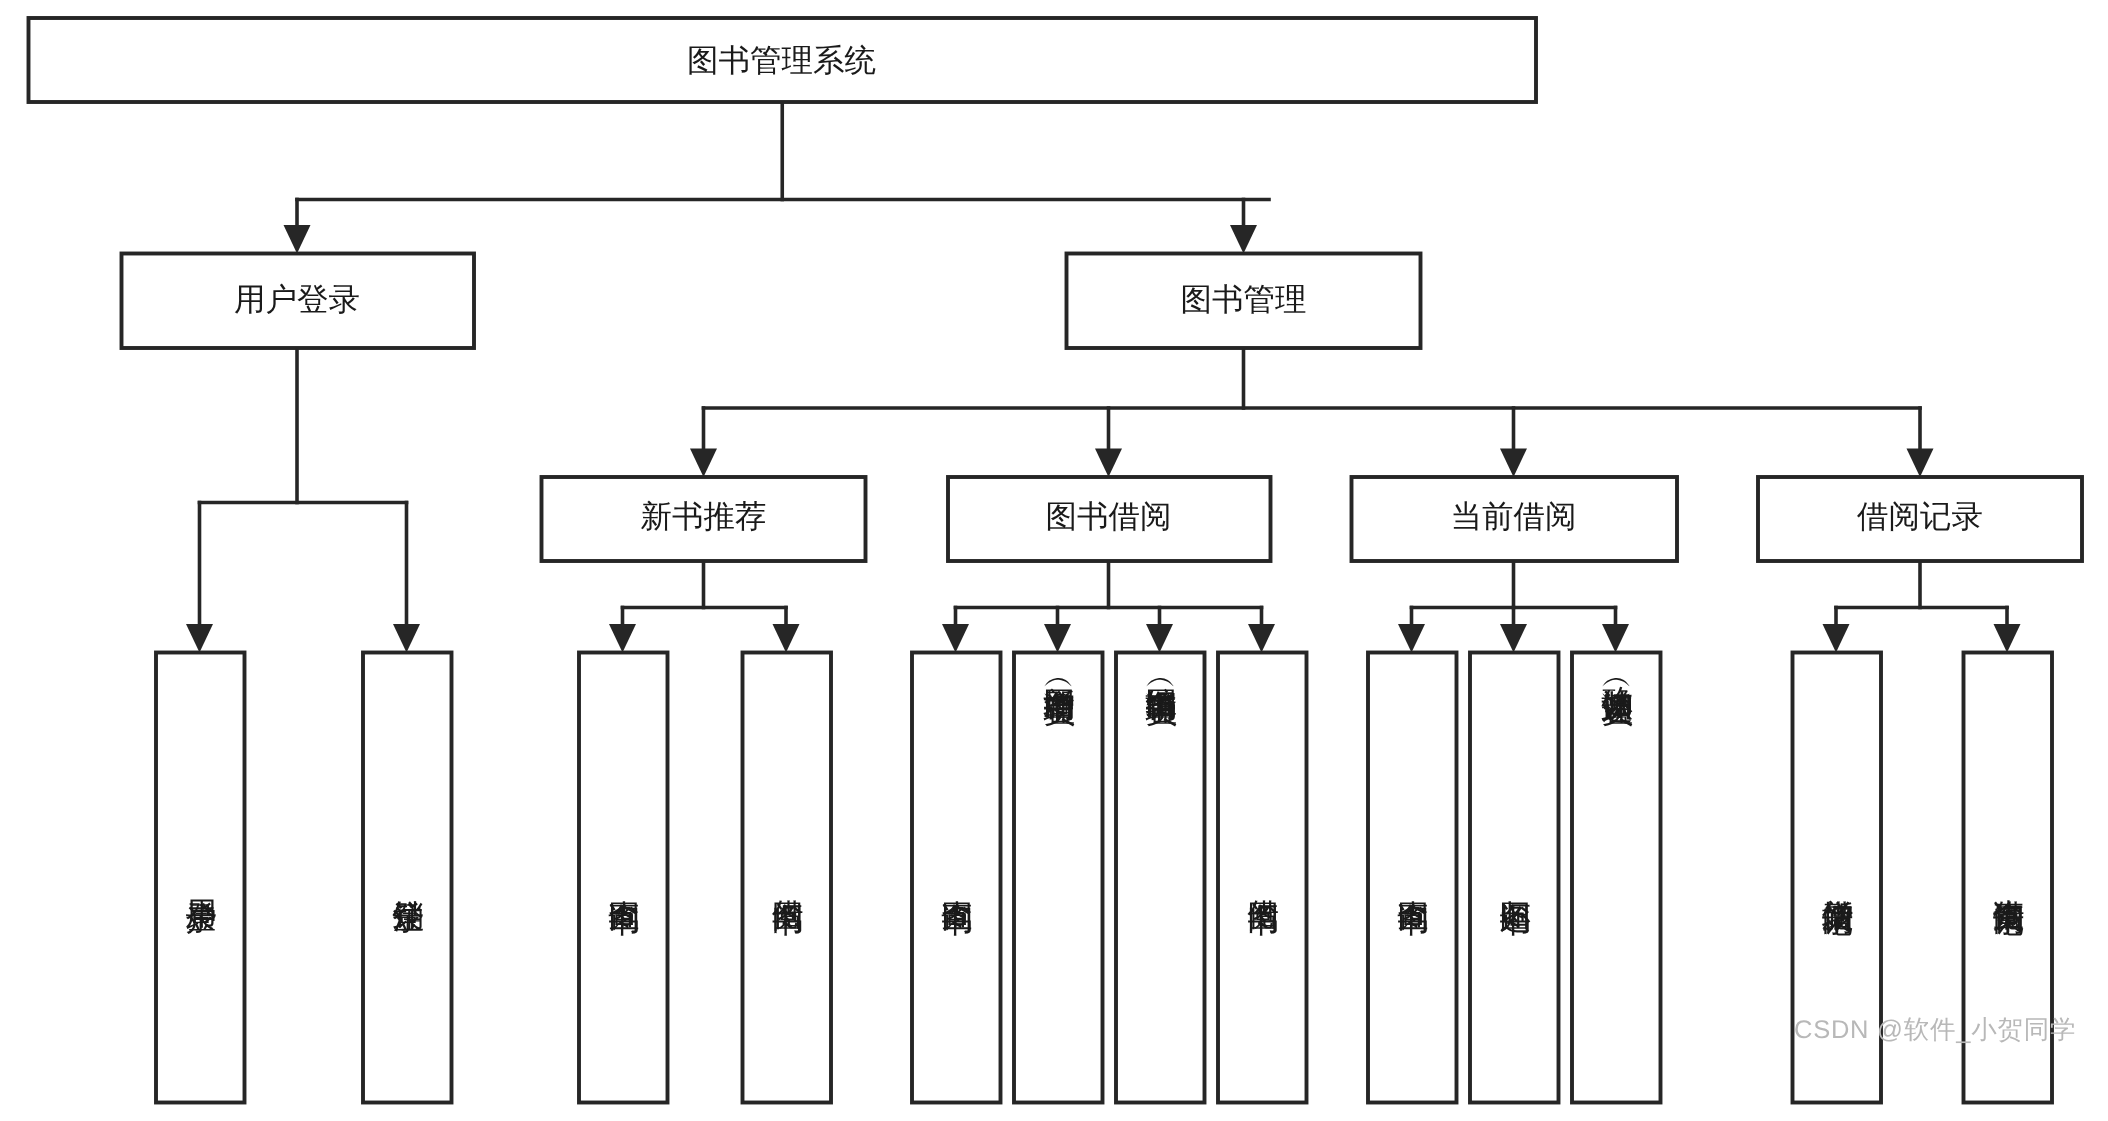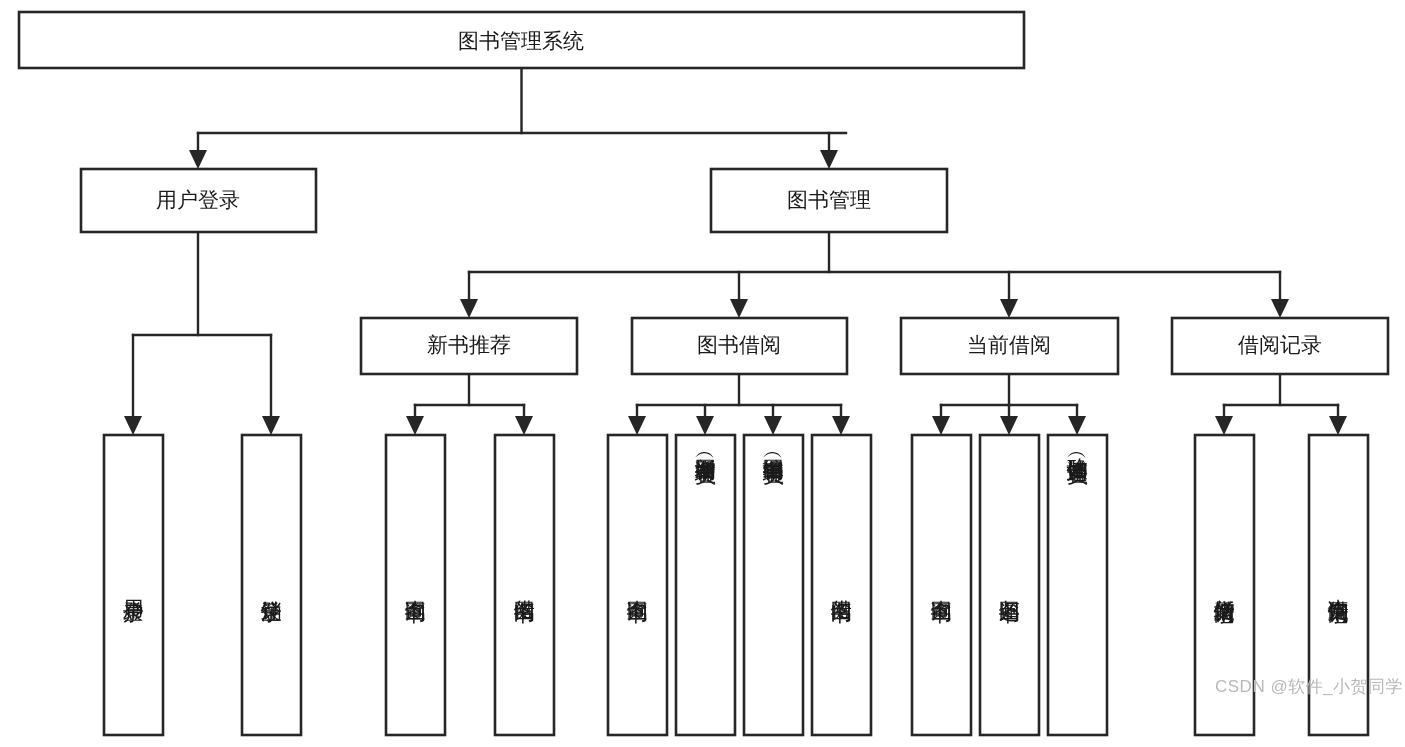--- a/index.html
+++ b/index.html
@@ -70,21 +70,20 @@
   }
   .watermark {
     position: absolute;
     left: 1196px;
     top: 675px;
     font-family: "Liberation Sans", "DejaVu Sans", sans-serif;
     font-size: 17px;
     color: #b8b8b8;
     letter-spacing: 0.5px;
     white-space: nowrap;
-    padding-left: 19px;
   }
 </style>
 </head>
 <body>
 
 <div id="diagram-root">
 
   <svg class="diagram-canvas" viewBox="0 0 1405 747">
 
     <g>

